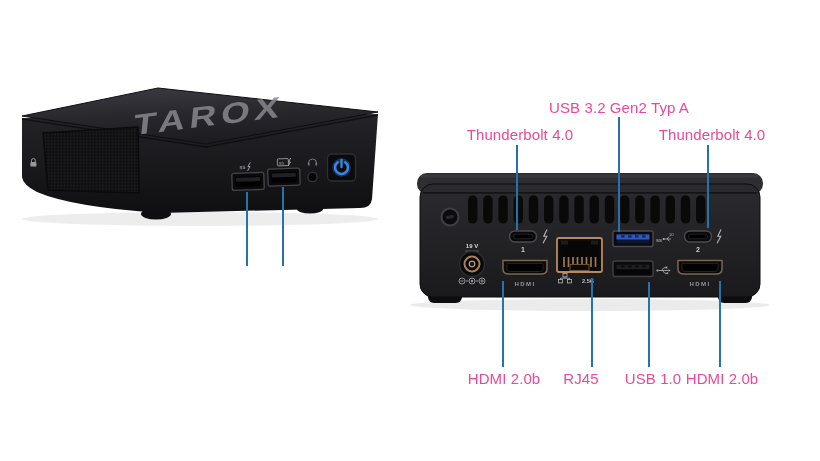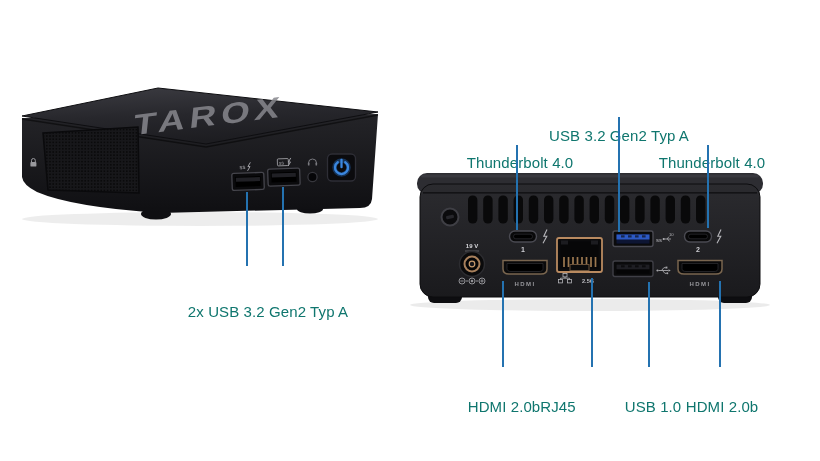--- a/index.html
+++ b/index.html
@@ -2,21 +2,21 @@
 <html><head>
 <meta charset="utf-8">
 <style>
   html,body{margin:0;padding:0;background:#fff;}
   .stage{
     position:relative;width:820px;height:461px;background:#fff;overflow:hidden;
     font-family:"Liberation Sans",sans-serif;
   }
   .clabel{
     position:absolute;transform:translateX(-50%);white-space:nowrap;
-    font-size:15px;font-weight:normal;color:#0f766e;letter-spacing:0.1px;margin-top:28px;
+    font-size:15px;font-weight:normal;color:#ec4899;letter-spacing:0.1px;
   }
   .cline{
     position:absolute;width:2px;background:#2472B0;
   }
   svg text{font-family:"Liberation Sans",sans-serif;}
 </style>
 </head>
 <body>
 
 <div class="stage">
@@ -96,21 +96,20 @@
       <circle cx="331.5" cy="87.5" r="7" fill="none" stroke="#2a7fe0" stroke-opacity="0.35" stroke-width="4.5"></circle>
       <g stroke="#3B87E0" stroke-width="2.3" fill="none" stroke-linecap="round">
         <path d="M327.8,82.2 A6.5,6.5 0 1 0 335.2,82.2"></path>
         <path d="M331.5,79.8 L331.5,87.2"></path>
       </g>
     </g>
   </svg>
 
   <div class="cline" style="left:246px;top:192px;height:74px"></div>
   <div class="cline" style="left:282px;top:187px;height:79px"></div>
-  <div class="clabel" style="left:268px;top:275px">2x USB 3.2 Gen2 Typ A</div>
 
   <svg width="365" height="150" viewBox="0 0 365 150" style="position:absolute;left:410px;top:165px">
     <defs>
       <linearGradient id="bodyGrad" x1="0" y1="0" x2="0" y2="1">
         <stop offset="0" stop-color="#2b2b2f"></stop>
         <stop offset="1" stop-color="#1a1a1d"></stop>
       </linearGradient>
     </defs>
 
     <ellipse cx="180" cy="140" rx="180" ry="6" fill="rgba(0,0,0,0.08)"></ellipse>
@@ -263,17 +262,17 @@
   <div class="cline" style="left:516px;top:145px;height:85px"></div>
   <div class="cline" style="left:618px;top:117px;height:115px"></div>
   <div class="cline" style="left:707px;top:145px;height:83px"></div>
 
   <div class="cline" style="left:502px;top:281px;height:86px"></div>
   <div class="cline" style="left:591px;top:278px;height:89px"></div>
   <div class="cline" style="left:648px;top:282px;height:85px"></div>
   <div class="cline" style="left:719px;top:281px;height:86px"></div>
 
   <div class="clabel" style="left:504px;top:370px">HDMI 2.0b</div>
-  <div class="clabel" style="left:558px;top:370px">RJ45</div>
+  <div class="clabel" style="left:581px;top:370px">RJ45</div>
   <div class="clabel" style="left:653px;top:370px">USB 1.0</div>
   <div class="clabel" style="left:722px;top:370px">HDMI 2.0b</div>
 
 </div>
 
 </body></html>

